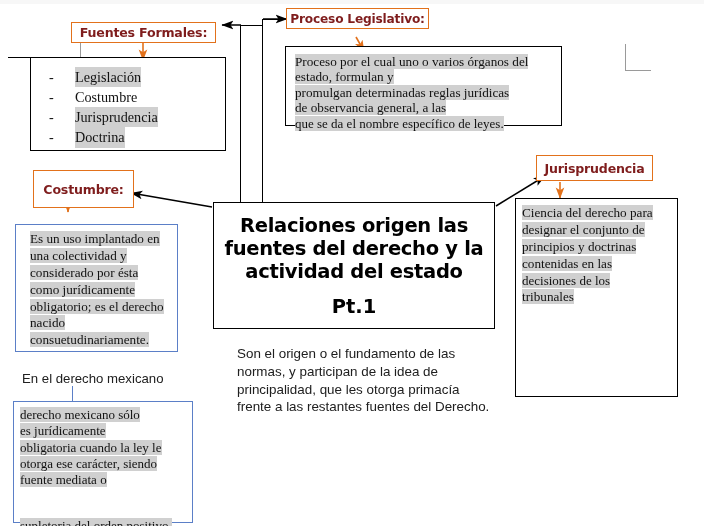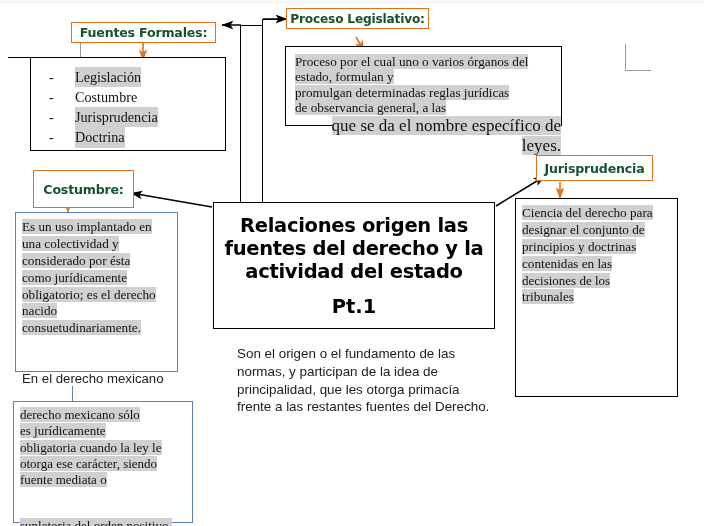--- a/index.html
+++ b/index.html
@@ -29,21 +29,21 @@
   }
 
   
   .chip {
     position: absolute;
     box-sizing: border-box;
     border: 1.5px solid #e2711b;
     background: #ffffff;
     font-family: "DejaVu Sans", sans-serif;
     font-weight: bold;
-    color: #14532d;
+    color: #7f1d1d;
     display: flex;
     align-items: center;
     justify-content: center;
     letter-spacing: -0.2px;
     z-index: 6;
   }
 
   
   .box {
     position: absolute;
@@ -196,27 +196,27 @@
   </div>
 
   <div class="chip" style="left:286px; top:8px; width:143px; height:21px; font-size:12.2px;">Proceso Legislativo:</div>
 
   <div class="box" style="left:285px; top:46px; width:277px; height:80px;">
     <div style="padding:7px 0 0 9px;">
       <div class="boxtext" style="font-size:13.2px;"><span class="hl">Proceso por el cual uno o varios órganos del</span></div>
       <div class="boxtext" style="font-size:13.2px;"><span class="hl">estado, formulan   y</span></div>
       <div class="boxtext" style="font-size:13.2px;"><span class="hl">promulgan   determinadas   reglas   jurídicas</span></div>
       <div class="boxtext" style="font-size:13.2px;"><span class="hl">de observancia general, a las</span></div>
-      <div class="boxtext" style="font-size:17px;text-align:right;"><span class="hl">que se da el nombre específico de leyes.</span></div>
+      <div class="boxtext" style="font-size:13px;"><span class="hl">que se da el nombre específico de leyes.</span></div>
     </div>
   </div>
 
   <div class="chip" style="left:33px; top:170px; width:101px; height:38px; font-size:12.6px;">Costumbre:</div>
 
-  <div class="box blue" style="left:15px; top:212px; width:163px; height:160px;">
+  <div class="box blue" style="left:15px; top:224px; width:163px; height:128px;padding-left:8px;">
     <div style="padding:6px 0 0 6px;">
       <div class="boxtext" style="font-size:13.2px; line-height:1.28;"><span class="hl">Es un uso implantado en</span></div>
       <div class="boxtext" style="font-size:13.2px; line-height:1.28;"><span class="hl">una colectividad y</span></div>
       <div class="boxtext" style="font-size:13.2px; line-height:1.28;"><span class="hl">considerado por ésta</span></div>
       <div class="boxtext" style="font-size:13.2px; line-height:1.28;"><span class="hl">como jurídicamente</span></div>
       <div class="boxtext" style="font-size:13.2px; line-height:1.28;"><span class="hl">obligatorio; es el derecho</span></div>
       <div class="boxtext" style="font-size:13.2px; line-height:1.28;"><span class="hl">nacido</span></div>
       <div class="boxtext" style="font-size:13.2px; line-height:1.28;"><span class="hl">consuetudinariamente.</span></div>
     </div>
   </div>

